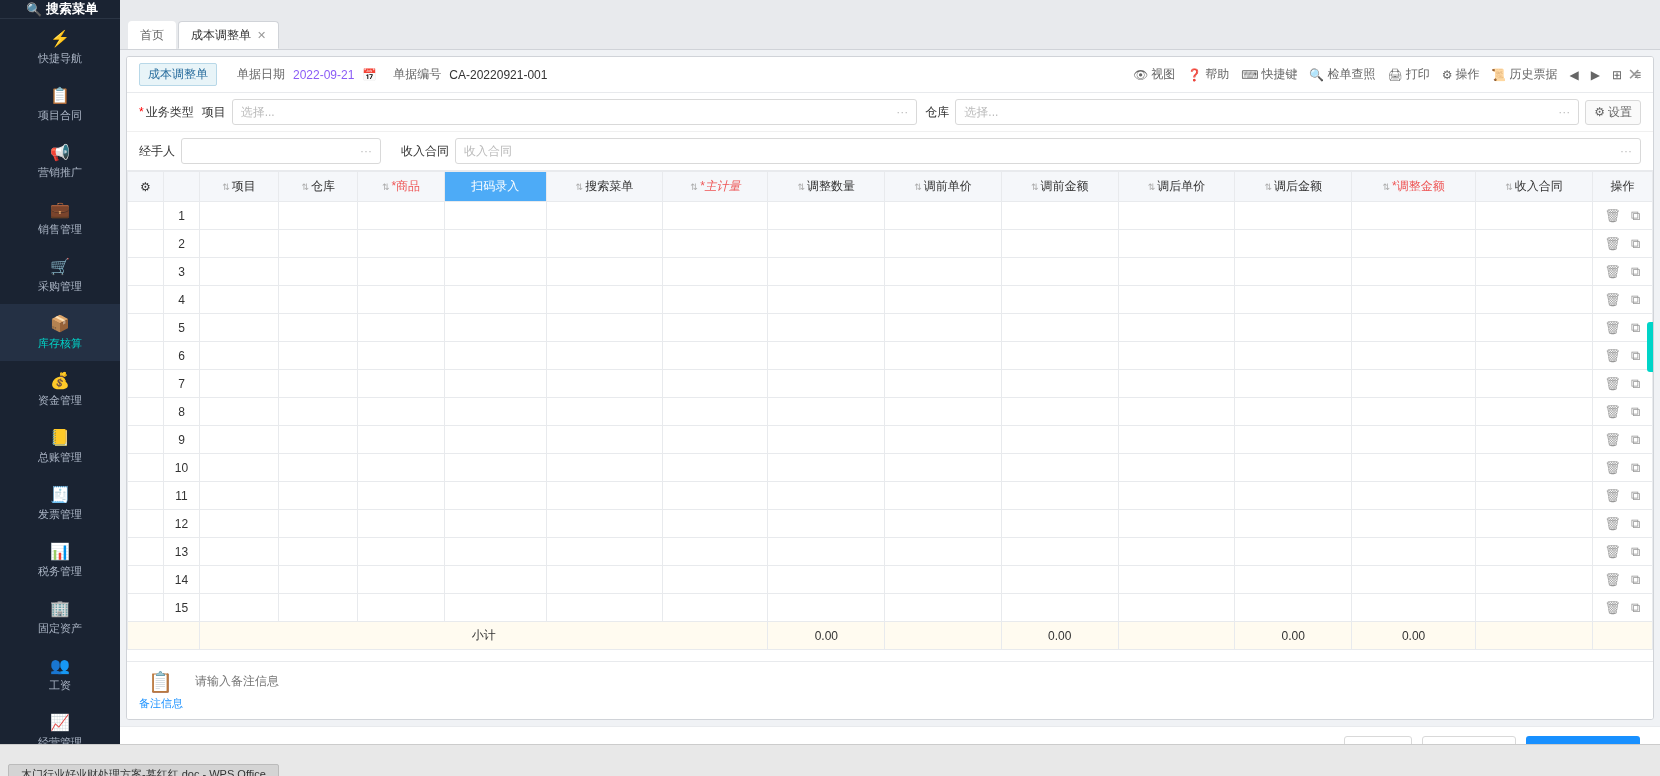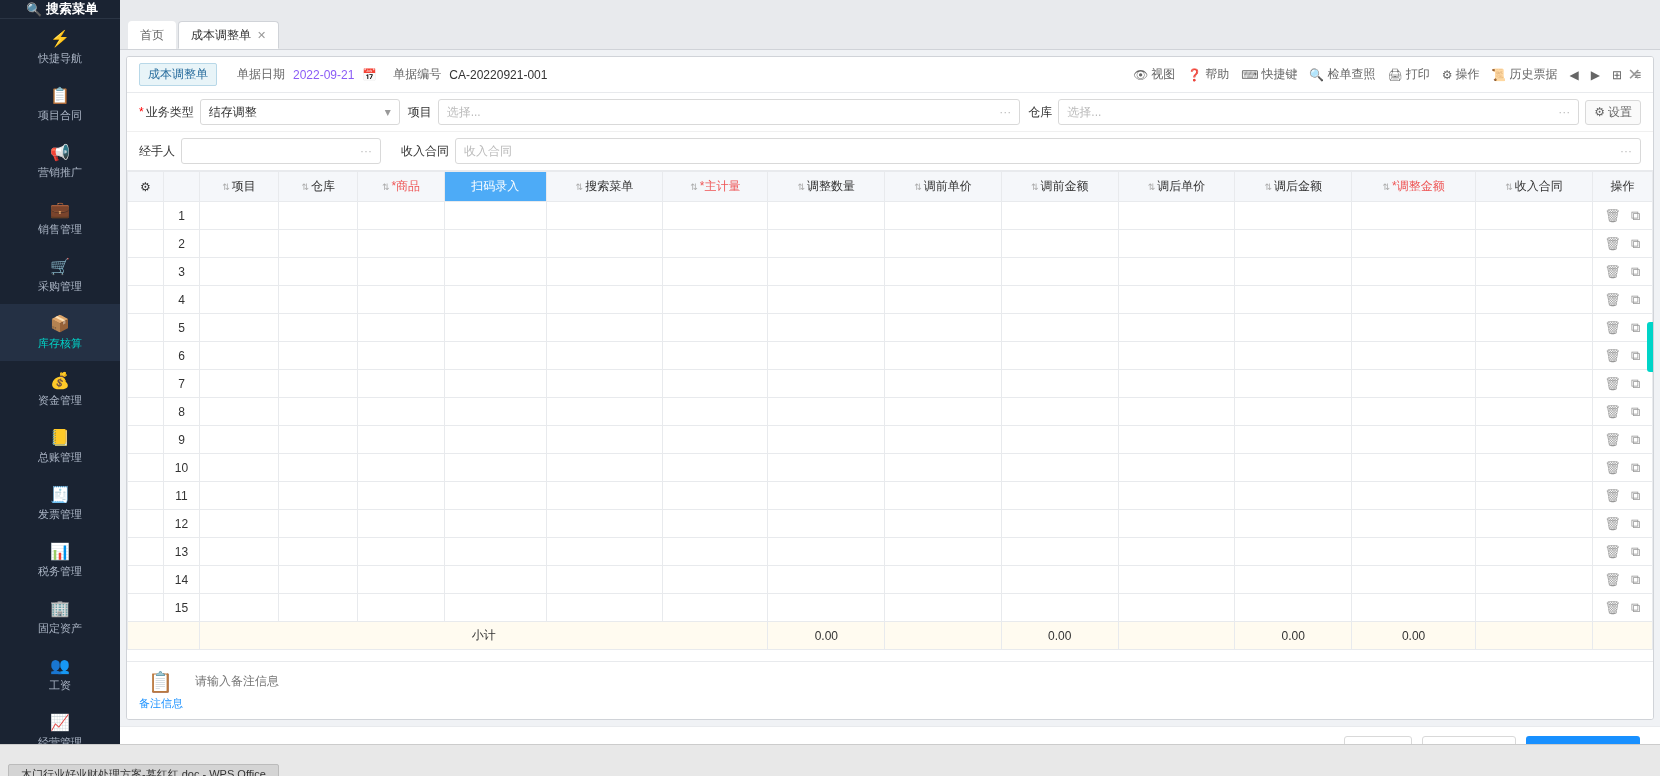--- a/index.html
+++ b/index.html
@@ -194,24 +194,20 @@
         <div class="form-toolbar-item">▶</div>
         <div class="form-toolbar-item">⊞</div>
         <div class="form-toolbar-item">≡</div>
       </div>
       <span class="modal-close">✕</span>
     </div>
 
     <div style="display:flex; align-items:center; padding: 6px 12px; background: #fff; border-bottom: 1px solid #f0f0f0; gap: 8px; flex-wrap: wrap;">
       <div class="form-field">
         <span class="form-field-label required">业务类型</span>
-        <div class="form-field-input" style="min-width:200px;">
-          <span>结存调整</span>
-          <span style="color:#999;">▾</span>
-        </div>
       </div>
       <div class="form-field" style="flex:1;">
         <span class="form-field-label">项目</span>
         <div class="form-field-input" style="flex:1; min-width:200px;">
           <span class="placeholder">选择...</span>
           <span style="color:#bbb;">···</span>
         </div>
       </div>
       <div class="form-field" style="flex:1;">
         <span class="form-field-label">仓库</span>
@@ -270,21 +266,21 @@
             <th style="background:#4dabf7; color:#fff;">扫码录入</th>
             <th>
                 <div class="th-content">
                   <span class="col-sort">⇅</span>
                   <span>搜索菜单</span>
                 </div>
               </th>
             <th>
                 <div class="th-content">
                   <span class="col-sort">⇅</span>
-                  <span style="color:#e55;">*主计量</span>
+                  <span style="color:#e55;font-style:italic;">*主计量</span>
                 </div>
               </th>
             <th>
                 <div class="th-content">
                   <span class="col-sort">⇅</span>
                   <span>调整数量</span>
                 </div>
               </th>
             <th>
                 <div class="th-content">

